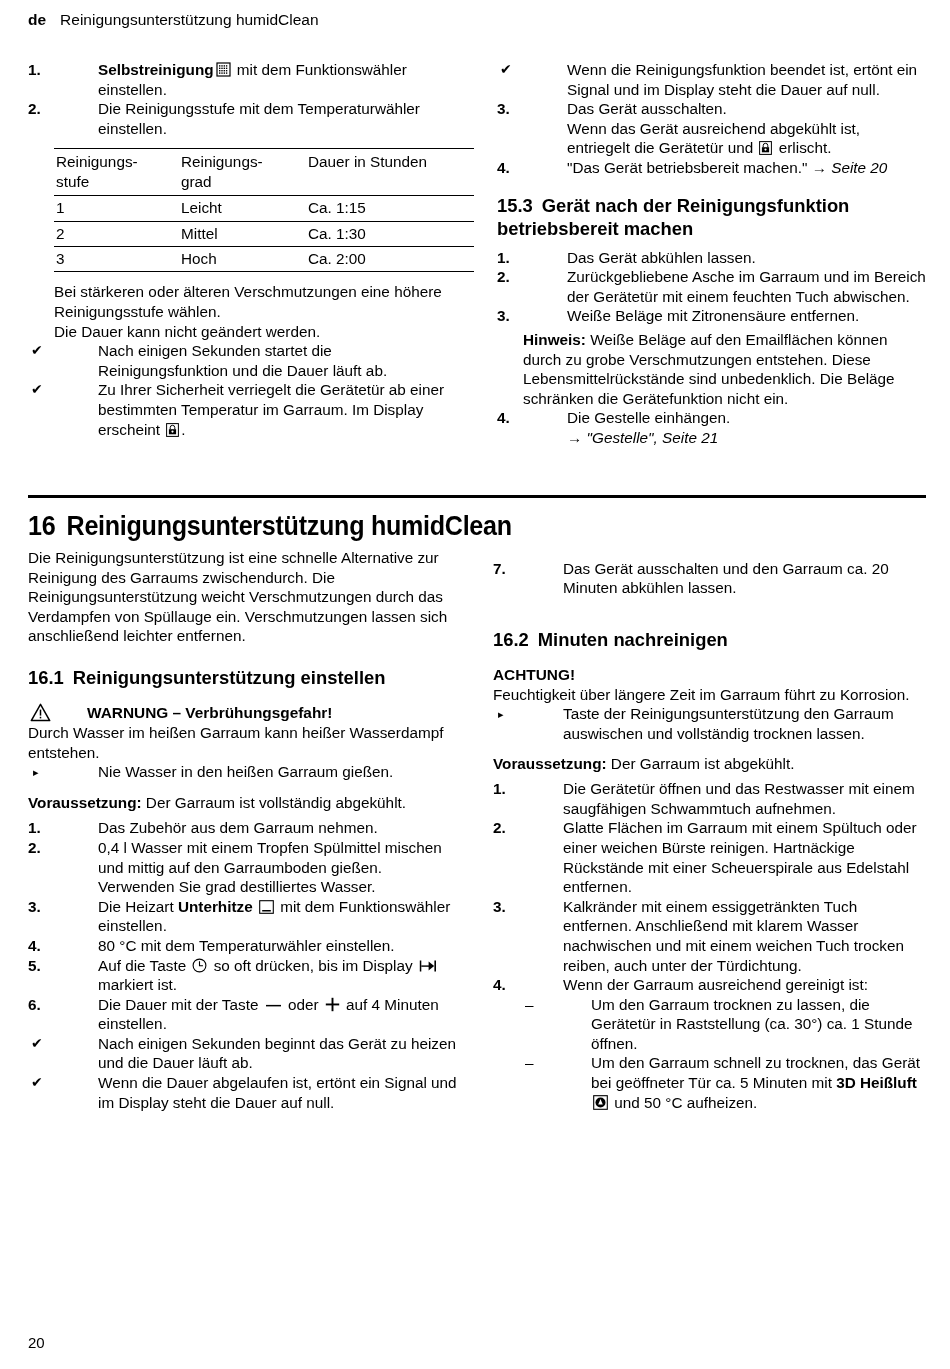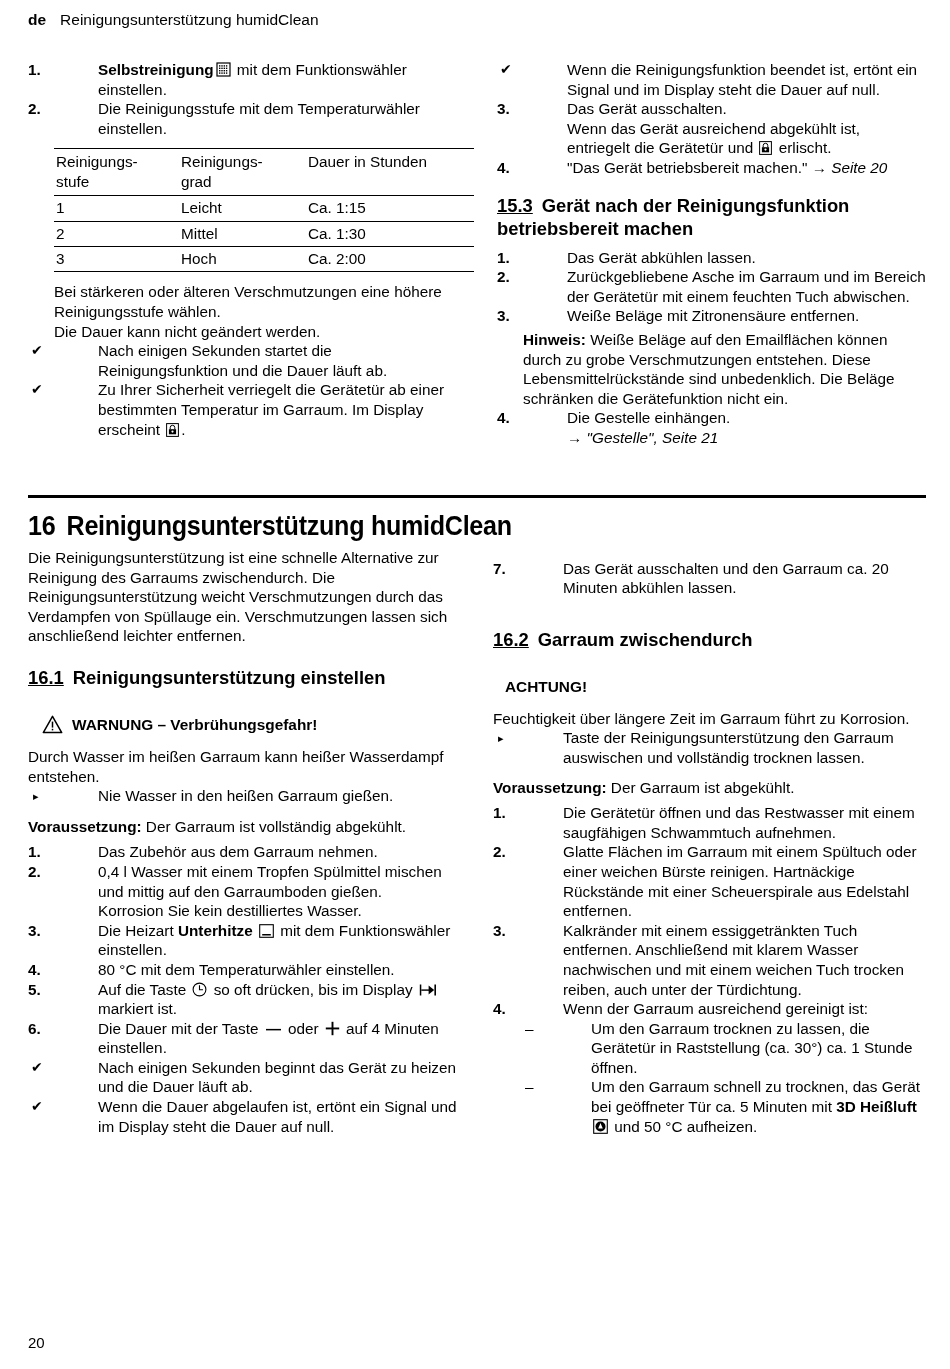--- a/index.html
+++ b/index.html
@@ -105,31 +105,32 @@
   }
   .chapter-block { position: absolute; left: 28px; right: 24px; top: 495px; }
   .chapter-num { display: inline-block; margin-right: 12px; }
 
   h3.sec {
     font-size: 18.4px;
     font-weight: bold;
     line-height: 23px;
     margin: 0;
   }
-  h3.sec .n { display: inline-block; margin-right: 9px; text-decoration: underline; }
+  h3.sec .n { display: inline-block; margin-right: 9px; }
 
   h4.warn {
     font-size: 15.4px;
     font-weight: bold;
-    margin: 12px;
+    margin: 0;
     line-height: 20px;
     display: flex;
     align-items: center;
-  }
-  h4.achtung { font-size: 15.4px; font-weight: bold; margin: 12px; line-height: 20px; }
+    gap: 27px;
+  }
+  h4.achtung { font-size: 15.4px; font-weight: bold; margin: 0; line-height: 20px; }
   .ital { font-style: italic; }
 
   
   .sp4 { height: 4px; }
   .sp6 { height: 6px; }
   .sp8 { height: 8px; }
   .sp10 { height: 10px; }
   .sp12 { height: 12px; }
   .sp14 { height: 14px; }
   .sp16 { height: 16px; }
@@ -344,21 +345,21 @@
 
       <div class="sp6"></div>
 
       <div class="item num">
         <span class="marker">1.</span>
         <span class="body">Das Zubehör aus dem Garraum nehmen.</span>
       </div>
 
       <div class="item num">
         <span class="marker">2.</span>
-        <span class="body"><span>0,4 l Wasser mit einem Tropfen Spülmittel mischen und mittig auf den Garraumboden gießen.</span><br><span>Korrosion Sie kein destilliertes Wasser.</span></span>
+        <span class="body"><span>0,4 l Wasser mit einem Tropfen Spülmittel mischen und mittig auf den Garraumboden gießen.</span><br><span>Verwenden Sie grad destilliertes Wasser.</span></span>
       </div>
 
       <div class="item num">
         <span class="marker">3.</span>
         <span class="body"><span>Die Heizart </span><b>Unterhitze</b> <svg class="ic" width="15" height="14" viewBox="0 0 15 14">
               <rect x="0.7" y="0.7" width="13.6" height="12.6" fill="none" stroke="#000" stroke-width="1.1"></rect>
               <rect x="3.2" y="10" width="8.6" height="1.5" fill="#000"></rect>
             </svg><span> mit dem Funktionswähler einstellen.</span></span>
       </div>
 
@@ -405,21 +406,21 @@
     <div class="col">
 
       <div class="item num">
         <span class="marker">7.</span>
         <span class="body">Das Gerät ausschalten und den Garraum ca. 20 Minuten abkühlen lassen.</span>
       </div>
 
       <div class="sp20"></div>
       <div class="sp10"></div>
 
-      <h3 class="sec"><span class="n">16.2</span><span>Garraum zwischendurch</span></h3>
+      <h3 class="sec"><span class="n">16.2</span><span>Minuten nachreinigen</span></h3>
 
       <div class="sp14"></div>
 
       <h4 class="achtung">ACHTUNG!</h4>
       <div class="txt">Feuchtigkeit über längere Zeit im Garraum führt zu Korrosion.</div>
 
       <div class="item arrow">
         <span class="marker">▸</span>
         <span class="body">Taste der Reinigungsunterstützung den Garraum auswischen und vollständig trocknen lassen.</span>
       </div>

